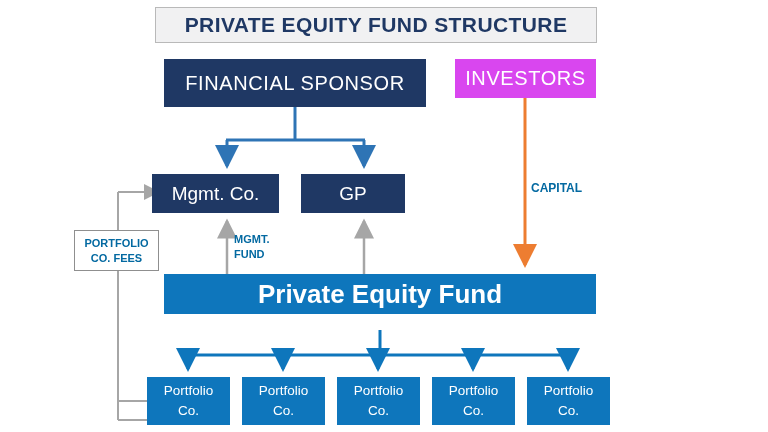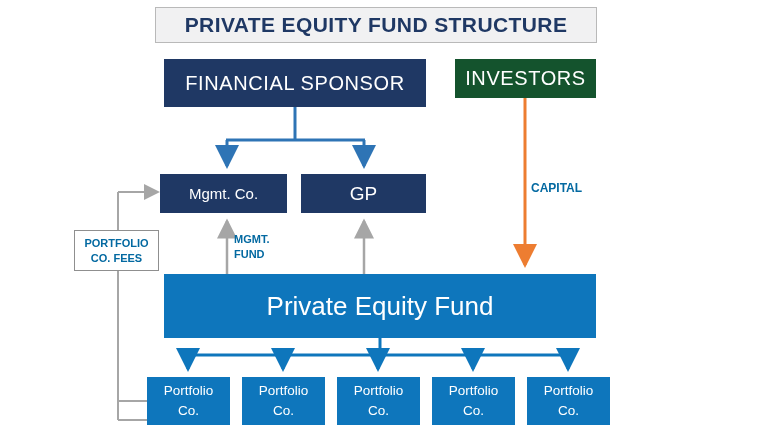--- a/index.html
+++ b/index.html
@@ -34,27 +34,27 @@
     left: 155px; top: 7px; width: 442px; height: 36px;
     background: #f1f1f2;
     border: 1px solid #b9b9b9;
     color: #1f3864;
     font-size: 21px;
     font-weight: bold;
     letter-spacing: 0.4px;
   }
   .navy { background: #1f3864; }
   .bright { background: #0e76bc; }
-  .orange-box { background: #14532d; }
+  .orange-box { background: #d946ef; }
 
   .sponsor   { left: 164px; top: 59px;  width: 262px; height: 48px; font-size: 20px; letter-spacing: 0.6px; }
   .investors { left: 455px; top: 59px;  width: 141px; height: 39px; font-size: 20px; letter-spacing: 0.6px; }
-  .mgmtco    { left: 160px; top: 174px; width: 127px; height: 39px; font-size: 15px; }
-  .gp        { left: 301px; top: 174px; width: 125px; height: 39px; font-size: 19px; }
-  .pefund    { left: 164px; top: 274px; width: 432px; height: 64px; font-size: 26px; font-weight: normal; }
+  .mgmtco    { left: 152px; top: 174px; width: 127px; height: 39px; font-size: 19px; }
+  .gp        { left: 301px; top: 174px; width: 104px; height: 39px; font-size: 19px; }
+  .pefund    { left: 164px; top: 274px; width: 432px; height: 40px; font-size: 26px; font-weight: bold; }
 
   .portfolio {
     top: 377px; width: 83px; height: 48px;
     font-size: 13.5px;
     line-height: 1.45;
     white-space: pre-line;
   }
   .p0 { left: 147px; } .p1 { left: 242px; } .p2 { left: 337px; }
   .p3 { left: 432px; } .p4 { left: 527px; }
 

